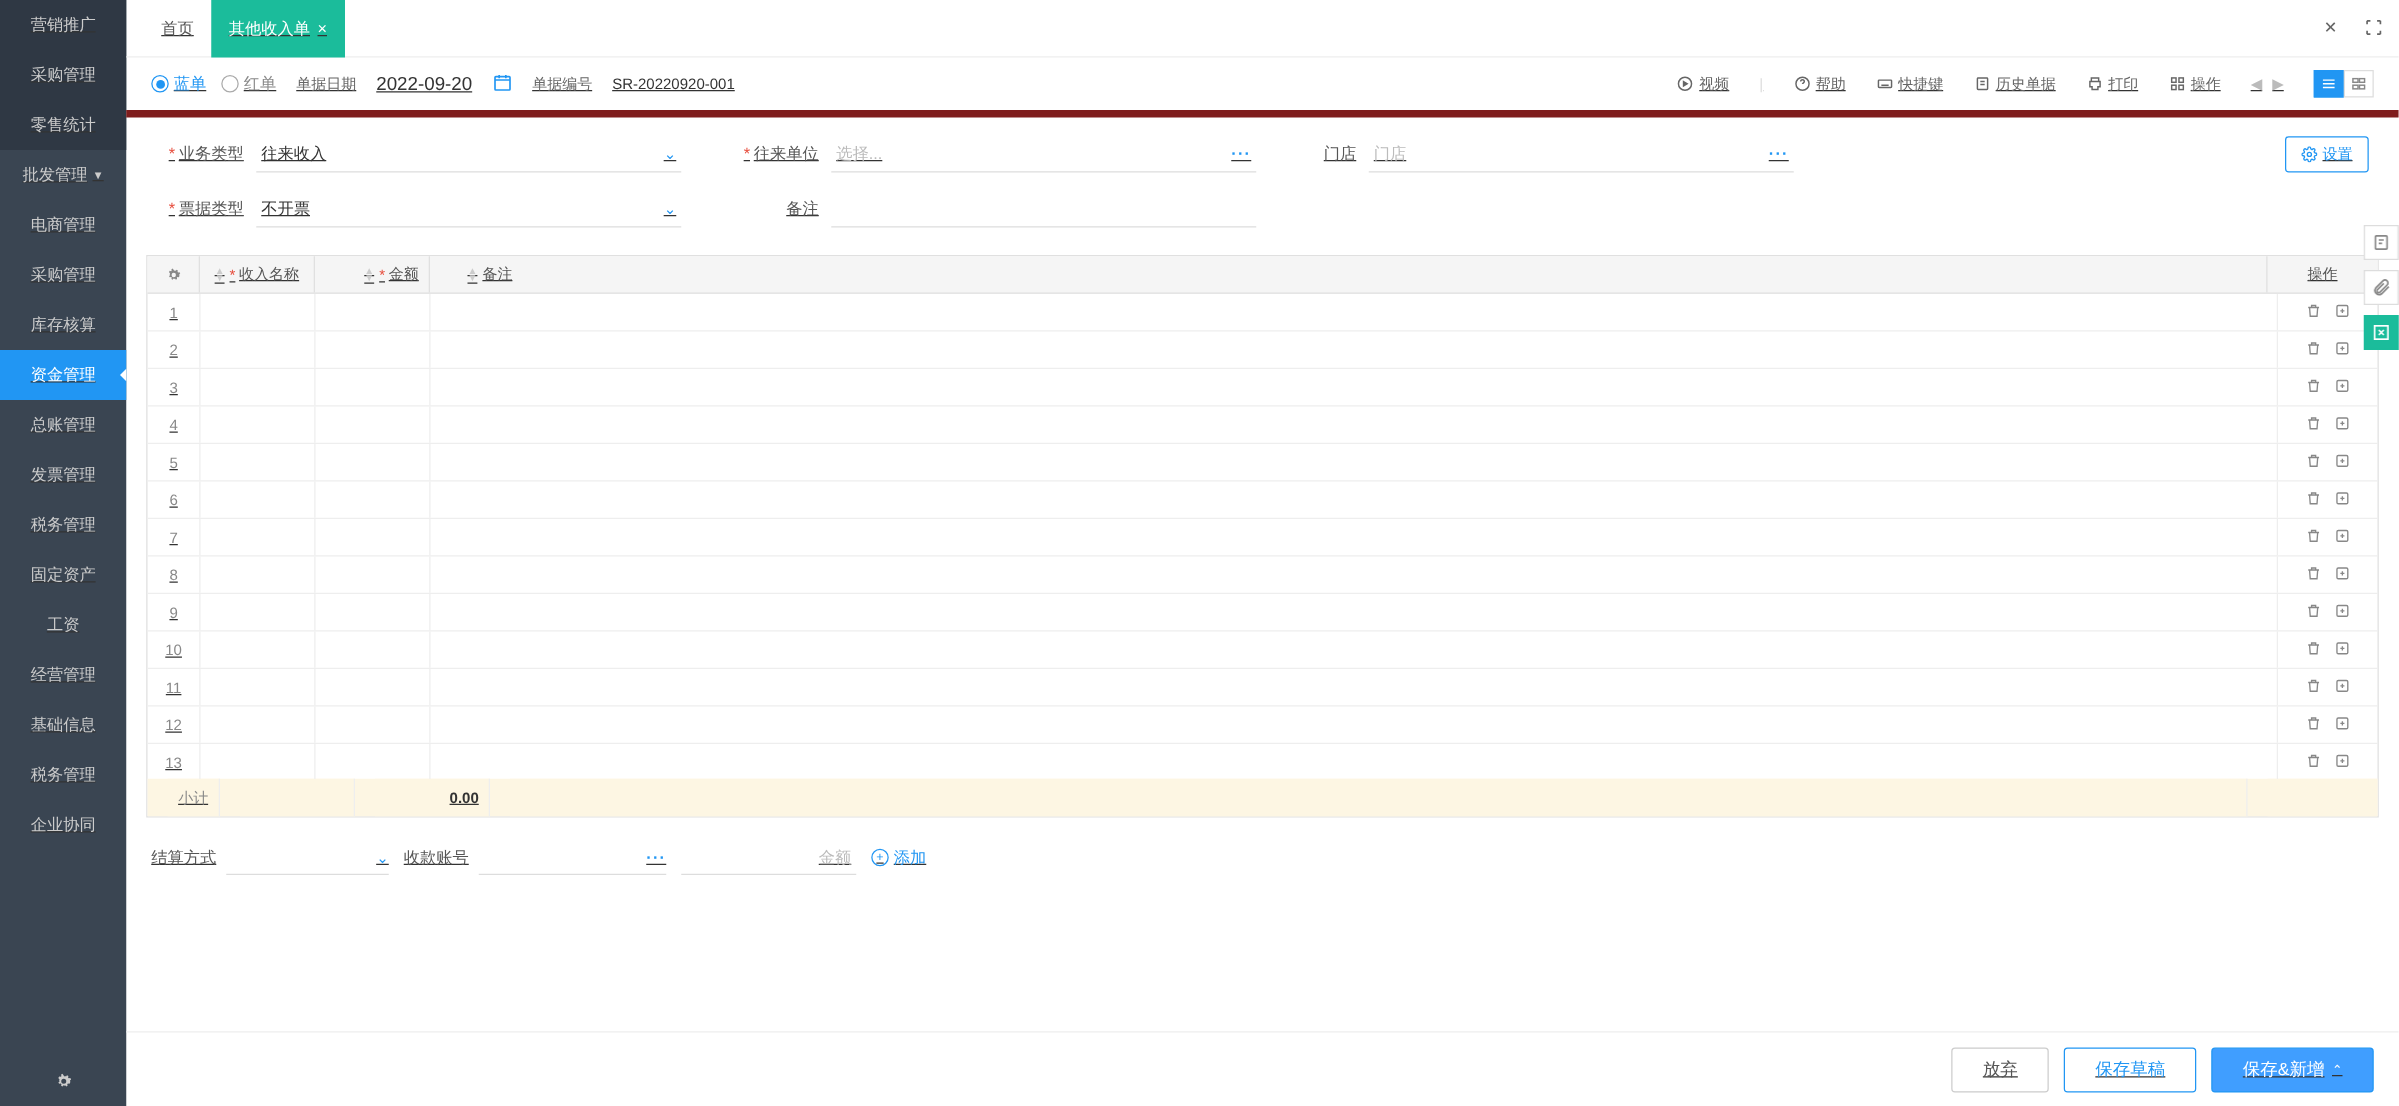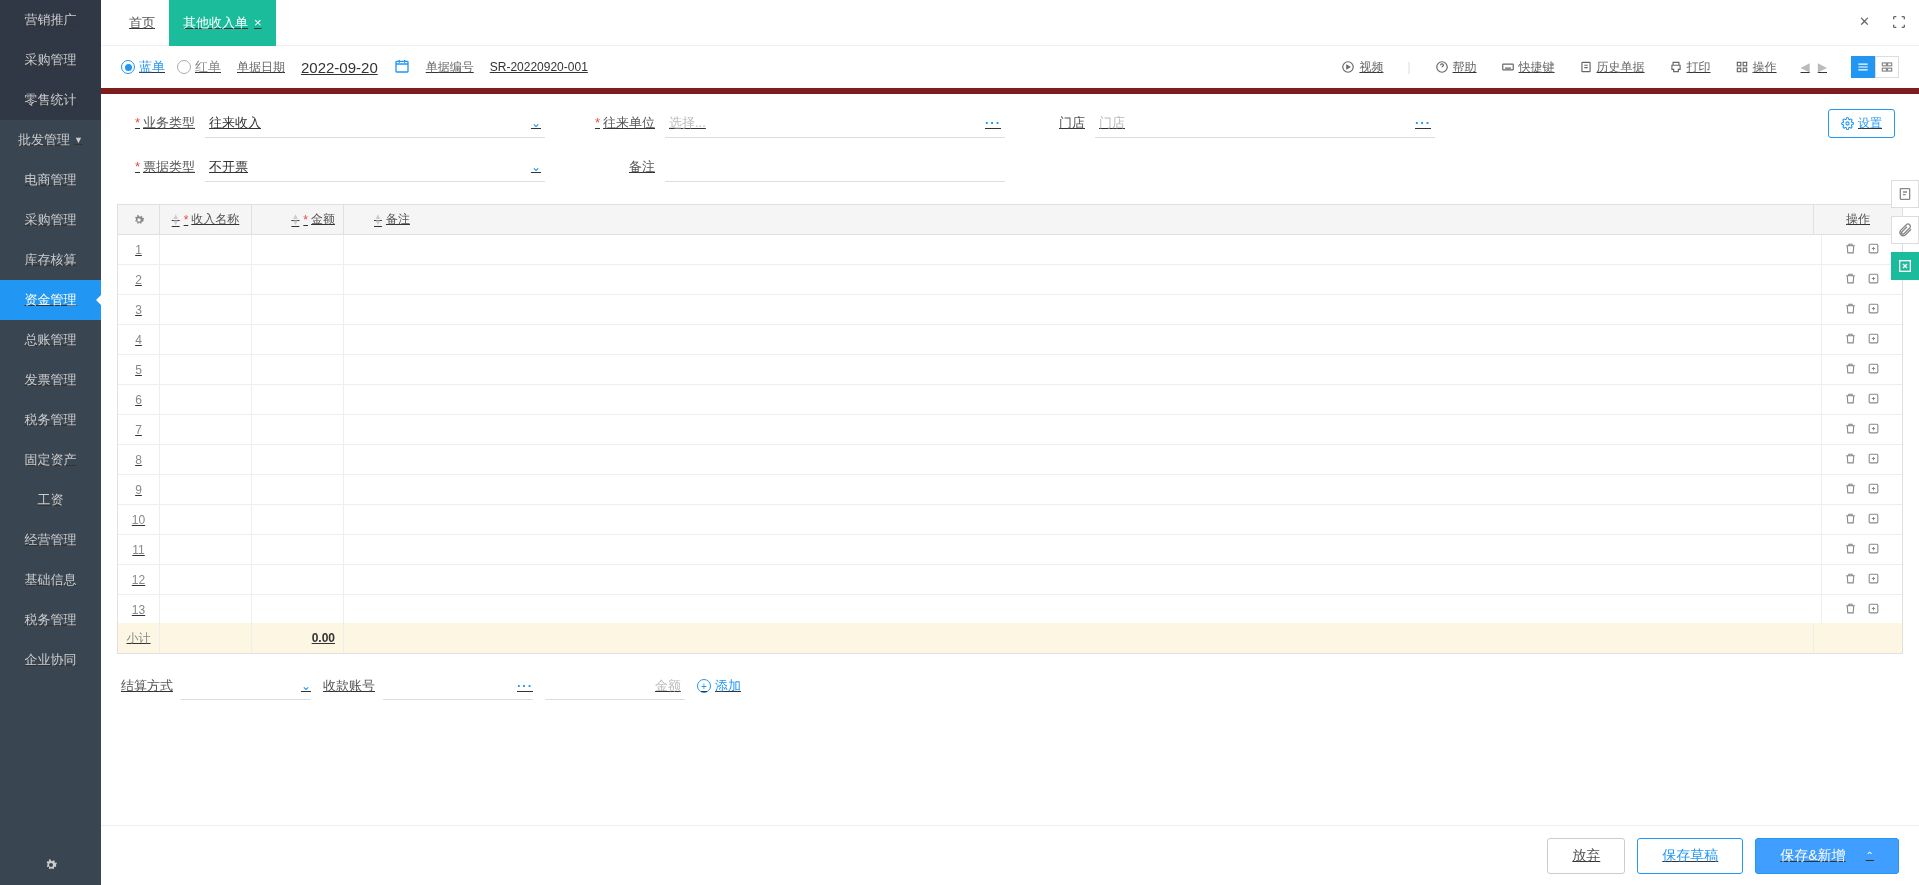--- a/index.html
+++ b/index.html
@@ -72,38 +72,38 @@
 .tbody-wrap::-webkit-scrollbar-thumb { background: #bbb; border-radius: 4px; }
 .tbody-wrap::-webkit-scrollbar-track { background: #f0f0f0; }
 .trow { display: flex; height: 30px; border-bottom: 1px solid #eee; }
 .td { border-right: 1px solid #eee; display: flex; align-items: center; justify-content: center; font-size: 12px; }
 .td.col-gear { width: 42px; color: #888; }
 .td.col-name { width: 92px; }
 .td.col-amount { width: 92px; justify-content: flex-end; padding-right: 8px; }
 .td.col-remark { flex: 1; }
 .td.col-ops { width: 80px; border-right: none; gap: 10px; color: #888; }
 .subtotal-row { display: flex; height: 30px; background: #fdf6e3; }
-.subtotal-row .td { background: #fdf6e3; }
+.subtotal-row .td { background: #fdf6e3; margin-left: 16px; }
 .op-icon { cursor: pointer; }
 
 .bottom-form { padding: 18px 20px; display: flex; align-items: center; gap: 12px; }
 .bf-field { display: flex; align-items: center; }
 .bf-label { font-size: 13px; color: #555; margin-right: 8px; }
 .bf-input { border-bottom: 1px solid #ddd; height: 28px; display: flex; align-items: center; justify-content: space-between; }
 .bf-input.w-a { width: 130px; }
 .bf-input.w-b { width: 150px; }
 .bf-input.w-c { width: 140px; justify-content: flex-end; padding-right: 4px; }
 .add-link { color: #2196f3; display: flex; align-items: center; gap: 4px; cursor: pointer; font-size: 13px; }
 .plus-circle { width: 14px; height: 14px; border: 1px solid #2196f3; border-radius: 50%; display: inline-flex; align-items: center; justify-content: center; font-size: 10px; color: #2196f3; }
 
 .footer-bar { margin-top: auto; height: 60px; border-top: 1px solid #eee; display: flex; align-items: center; justify-content: flex-end; padding: 0 20px; gap: 12px; }
 .btn { padding: 8px 24px; border-radius: 3px; font-size: 14px; cursor: pointer; }
 .btn-default { border: 1px solid #ccc; background: #fff; color: #555; }
 .btn-outline { border: 1px solid #2196f3; background: #fff; color: #2196f3; }
-.btn-primary { border: 1px solid #2196f3; background: #409eff; color: #fff; display: flex; align-items: center; gap: 20px; }
+.btn-primary { border: 1px solid #2196f3; background: #409eff; color: #fff; display: flex; align-items: center; gap: 6px; }
 
 .right-rail { position: absolute; right: 0; top: 180px; display: flex; flex-direction: column; gap: 8px; }
 .rail-btn { width: 28px; height: 28px; border: 1px solid #ddd; background: #fff; display: flex; align-items: center; justify-content: center; cursor: pointer; color: #888; }
 .rail-btn.accent { background: #1bbc9b; border-color: #1bbc9b; color: #fff; }
 </style>
 </head>
 <body>
 
 <div class="app">
   <div class="sidebar">

